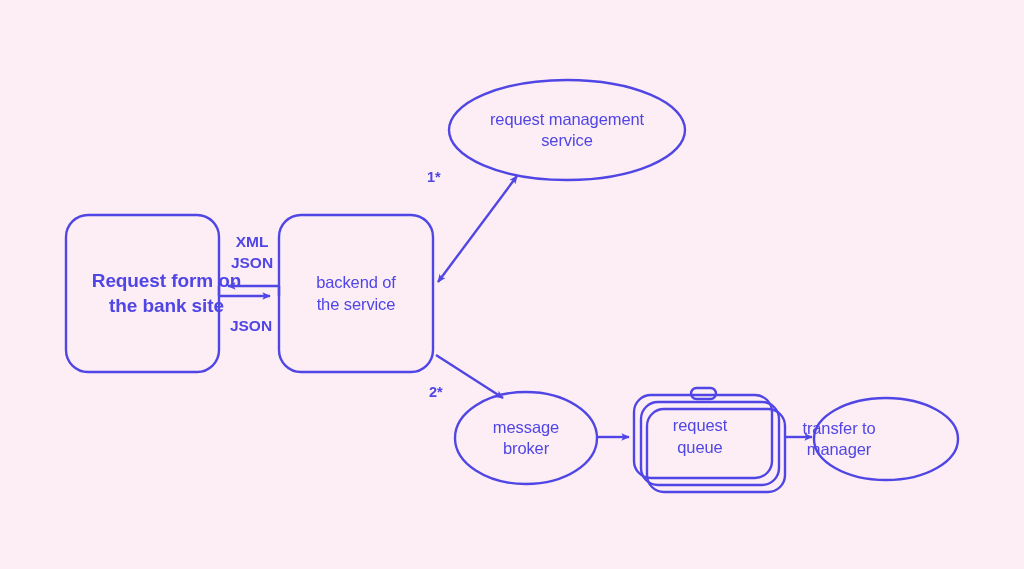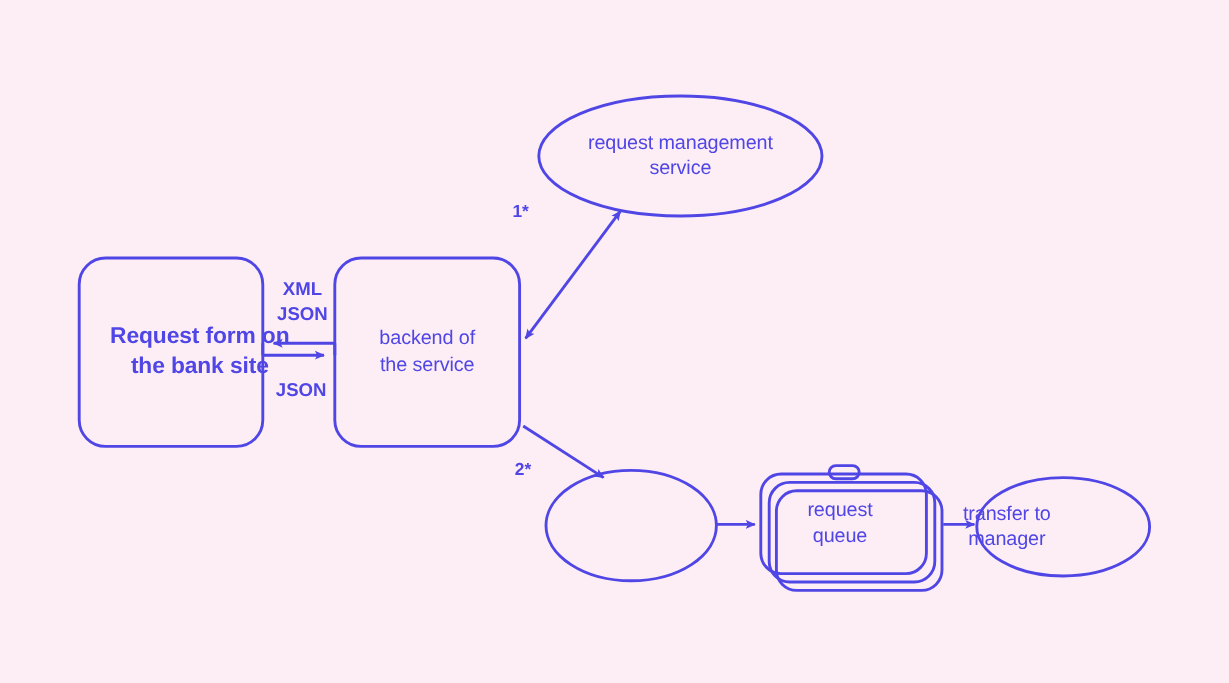--- a/index.html
+++ b/index.html
@@ -128,20 +128,22 @@
 
   <div class="node-label label-strong centerbox" style="left:66px; top:215px; width:153px; height:157px;">Request form on
 the bank site</div>
 
   <div class="node-label label-regular centerbox" style="left:279px; top:215px; width:154px; height:157px;">backend of
 the service</div>
 
   <div class="node-label label-regular centerbox" style="left:449px; top:80px; width:236px; height:100px;">request management
 service</div>
 
+  <div class="node-label label-regular centerbox" style="left:455px; top:392px; width:142px; height:92px;">message
+broker</div>
 
   <div class="node-label label-regular centerbox" style="left:634px; top:395px; width:132px; height:83px;">request
 queue</div>
 
   <div class="node-label label-regular centerbox" style="left:767px; top:398px; width:144px; height:82px;">transfer to
 manager</div>
 
   <div class="edge-label" style="left:222px; top:232px; width:60px;">XML
 JSON</div>
 

